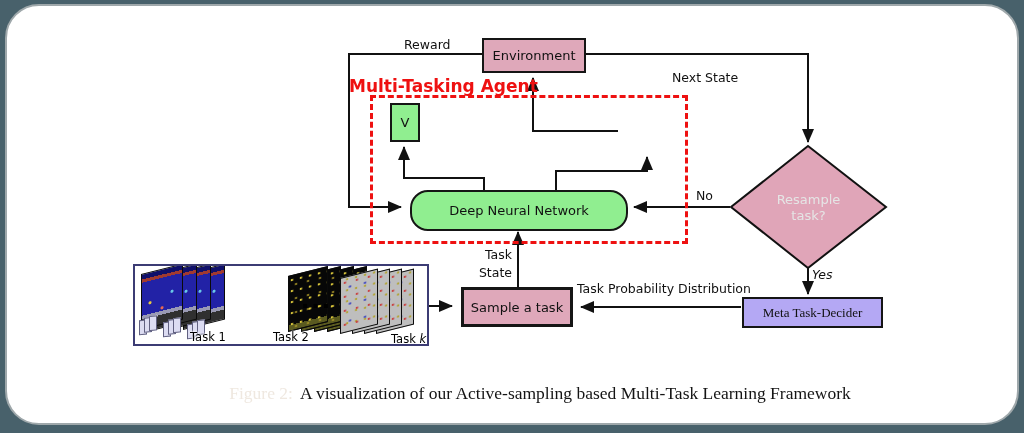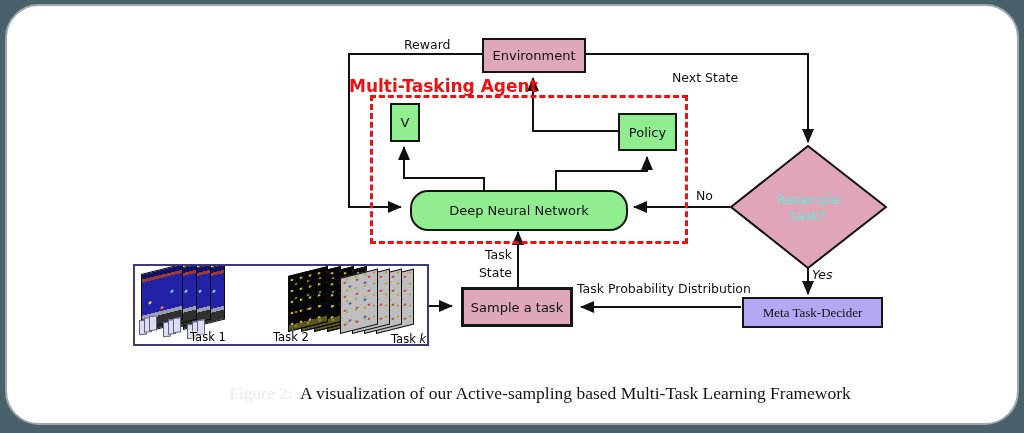--- a/index.html
+++ b/index.html
@@ -14,21 +14,21 @@
   .pinkbox{background:var(--pink,#dfa8ba);text-align:right;}
   .greenbox{background:var(--green,#90ee90);}
   .purplebox{background:var(--purple,#b4a8f4);font-family:Liberation Serif, serif;}
   .stadium{border-radius:18px;}
   .agentbox{position:absolute;left:370px;top:95px;width:318px;height:149px;
             border:3px dashed var(--red,#ee1111);box-sizing:border-box;}
   .agentlabel{position:absolute;left:349px;top:76px;font-size:17px;font-weight:bold;
               color:var(--red,#ee1111);white-space:nowrap;z-index:3;}
   .lbl{position:absolute;font-size:12.5px;color:#111;white-space:nowrap;}
   .diamond-text{position:absolute;left:758px;top:192px;width:101px;text-align:center;
-                font-size:13px;color:#5eead4;line-height:1.25;}
+                font-size:13px;color:#e5e5e5;line-height:1.25;}
   .tasksbox{position:absolute;left:133px;top:264px;width:296px;height:82px;background:#fff;
             border:2px solid #3c3c74;box-sizing:border-box;overflow:hidden;}
   .stack{position:absolute;}
   .frame{position:absolute;width:42px;height:56px;border:1.5px solid #0a0a0a;
          transform:skewY(-14deg);transform-origin:0 100%;box-sizing:border-box;}
   .f1{background:
        radial-gradient(circle at 8px 30px,#e8c840 0 1px,transparent 2px),
        radial-gradient(circle at 20px 38px,#e86850 0 1px,transparent 2px),
        radial-gradient(circle at 30px 24px,#68c8e8 0 1px,transparent 2px),
        radial-gradient(circle at 14px 45px,#e8e8e8 0 1px,transparent 2px),
@@ -82,21 +82,20 @@
         <polyline points="556,192 556,171 647,171 647,157" marker-end="url(#arrow)"></polyline>
       </g>
       <polygon points="808,146 886,207 808,268 731,207" fill="#e0a5b8" stroke="#111" stroke-width="2"></polygon>
     </svg>
 
     <div class="agentbox"></div>
     <div class="agentlabel">Multi-Tasking Agent</div>
 
     <div class="box pinkbox" style="left:482px;top:38px;width:104px;height:35px;">Environment</div>
     <div class="box greenbox" style="left:390px;top:103px;width:30px;height:39px;">V</div>
-    <div class="box greenbox" style="left:618px;top:113px;width:59px;height:38px;">Policy</div>
     <div class="box greenbox stadium" style="left:410px;top:190px;width:218px;height:41px;">Deep Neural Network</div>
     <div class="box pinkbox" style="left:461px;top:287px;width:112px;height:40px;border-width:3px;">Sample a task</div>
     <div class="box purplebox" style="left:742px;top:297px;width:141px;height:31px;">Meta Task-Decider</div>
 
     <div class="diamond-text">
       <div>Resample</div>
       <div>task?</div>
     </div>
 
     <div class="lbl" style="left:404px;top:37px;">Reward</div>

